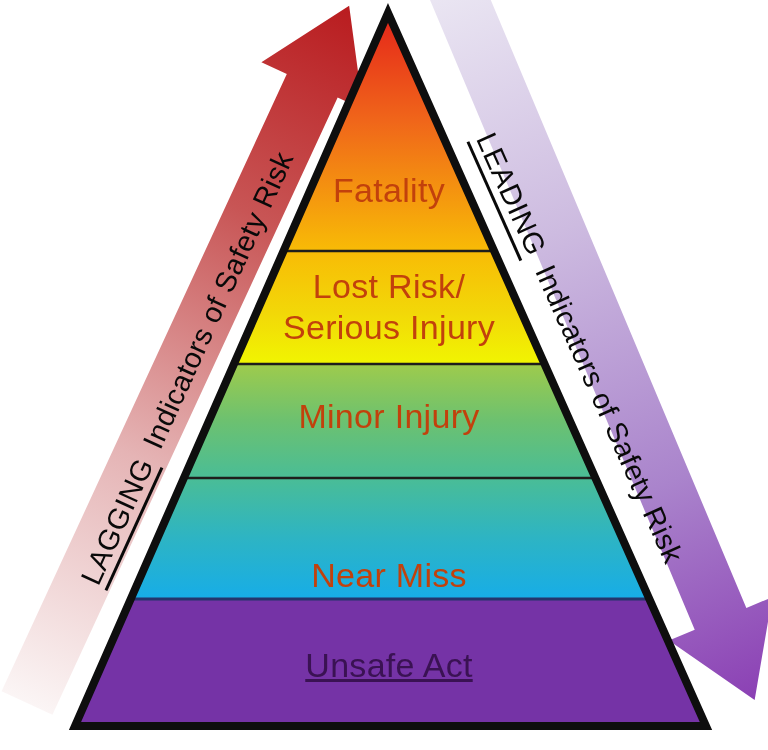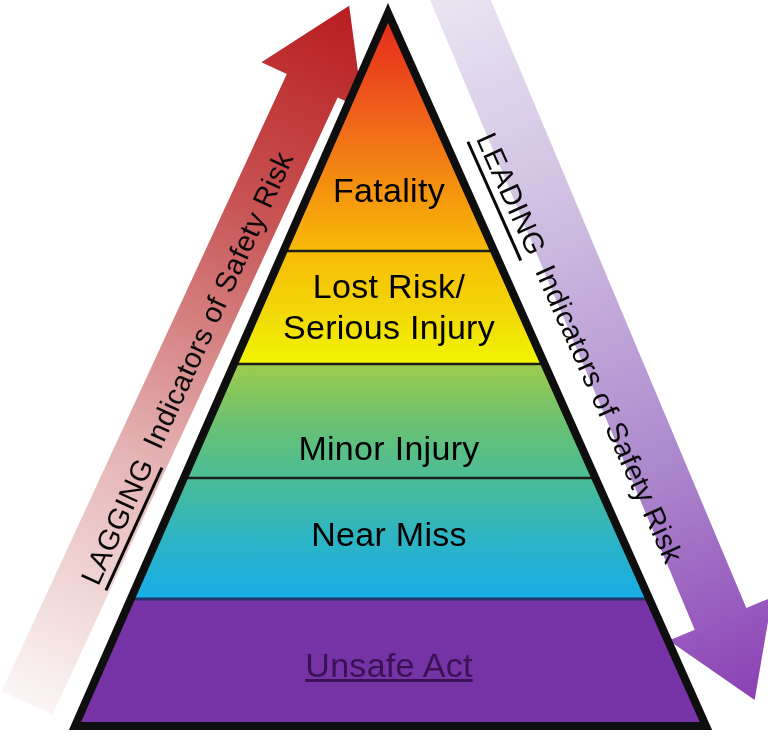--- a/index.html
+++ b/index.html
@@ -14,21 +14,21 @@
   .stage svg { position: absolute; left: 0; top: 0; }
 
   
   .band-label {
     position: absolute;
     left: 139px;
     width: 500px;
     text-align: center;
     font-size: 34px;
     line-height: 40px;
-    color: #000000;
+    color: #c2410c;
     letter-spacing: 0.3px;
     white-space: nowrap;
   }
   .band-label.two-line { line-height: 41px; }
   .band-label.dark-purple { color: #3a1253; text-decoration: underline; }
 
   
   .arrow-label {
     position: absolute;
     width: 640px;
@@ -126,23 +126,23 @@
     <path d="M388 13 L706 726 L75 726 Z" fill="none" stroke-width="8" stroke-linejoin="miter" stroke="#0e0e0e"></path>
   </svg>
 
   <div class="band-label" style="top:170px">Fatality</div>
 
   <div class="band-label two-line" style="top:266px">
     <span style="display:block">Lost Risk/</span>
     <span style="display:block">Serious Injury</span>
   </div>
 
-  <div class="band-label" style="top:428px">Minor Injury</div>
+  <div class="band-label" style="top:396px">Minor Injury</div>
 
-  <div class="band-label" style="top:514px">Near Miss</div>
+  <div class="band-label" style="top:555px">Near Miss</div>
 
   <div class="band-label dark-purple" style="top:645px">Unsafe Act</div>
 
   <div class="arrow-label lagging">
     <span class="keyword">LAGGING</span><span>Indicators of Safety Risk</span>
   </div>
 
   <div class="arrow-label leading">
     <span class="keyword">LEADING</span><span>Indicators of Safety Risk</span>
   </div>

